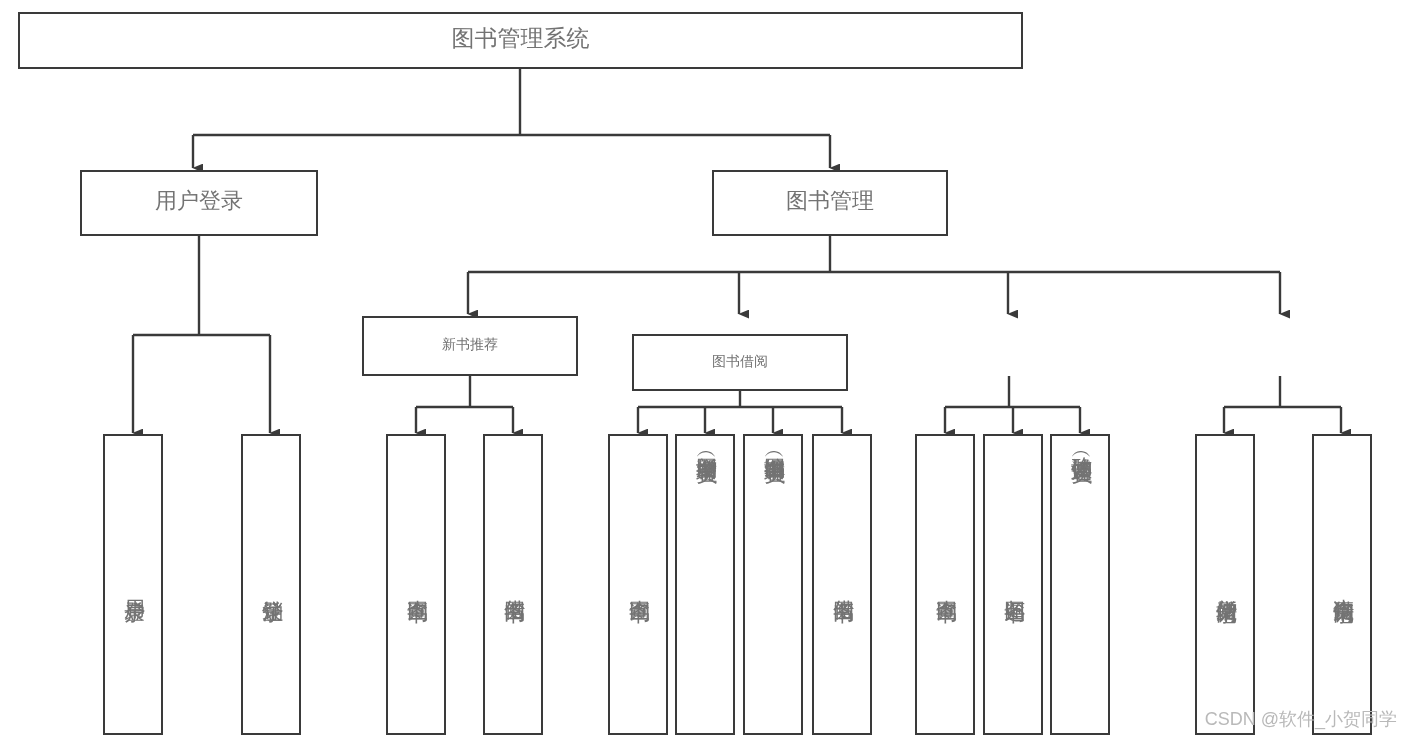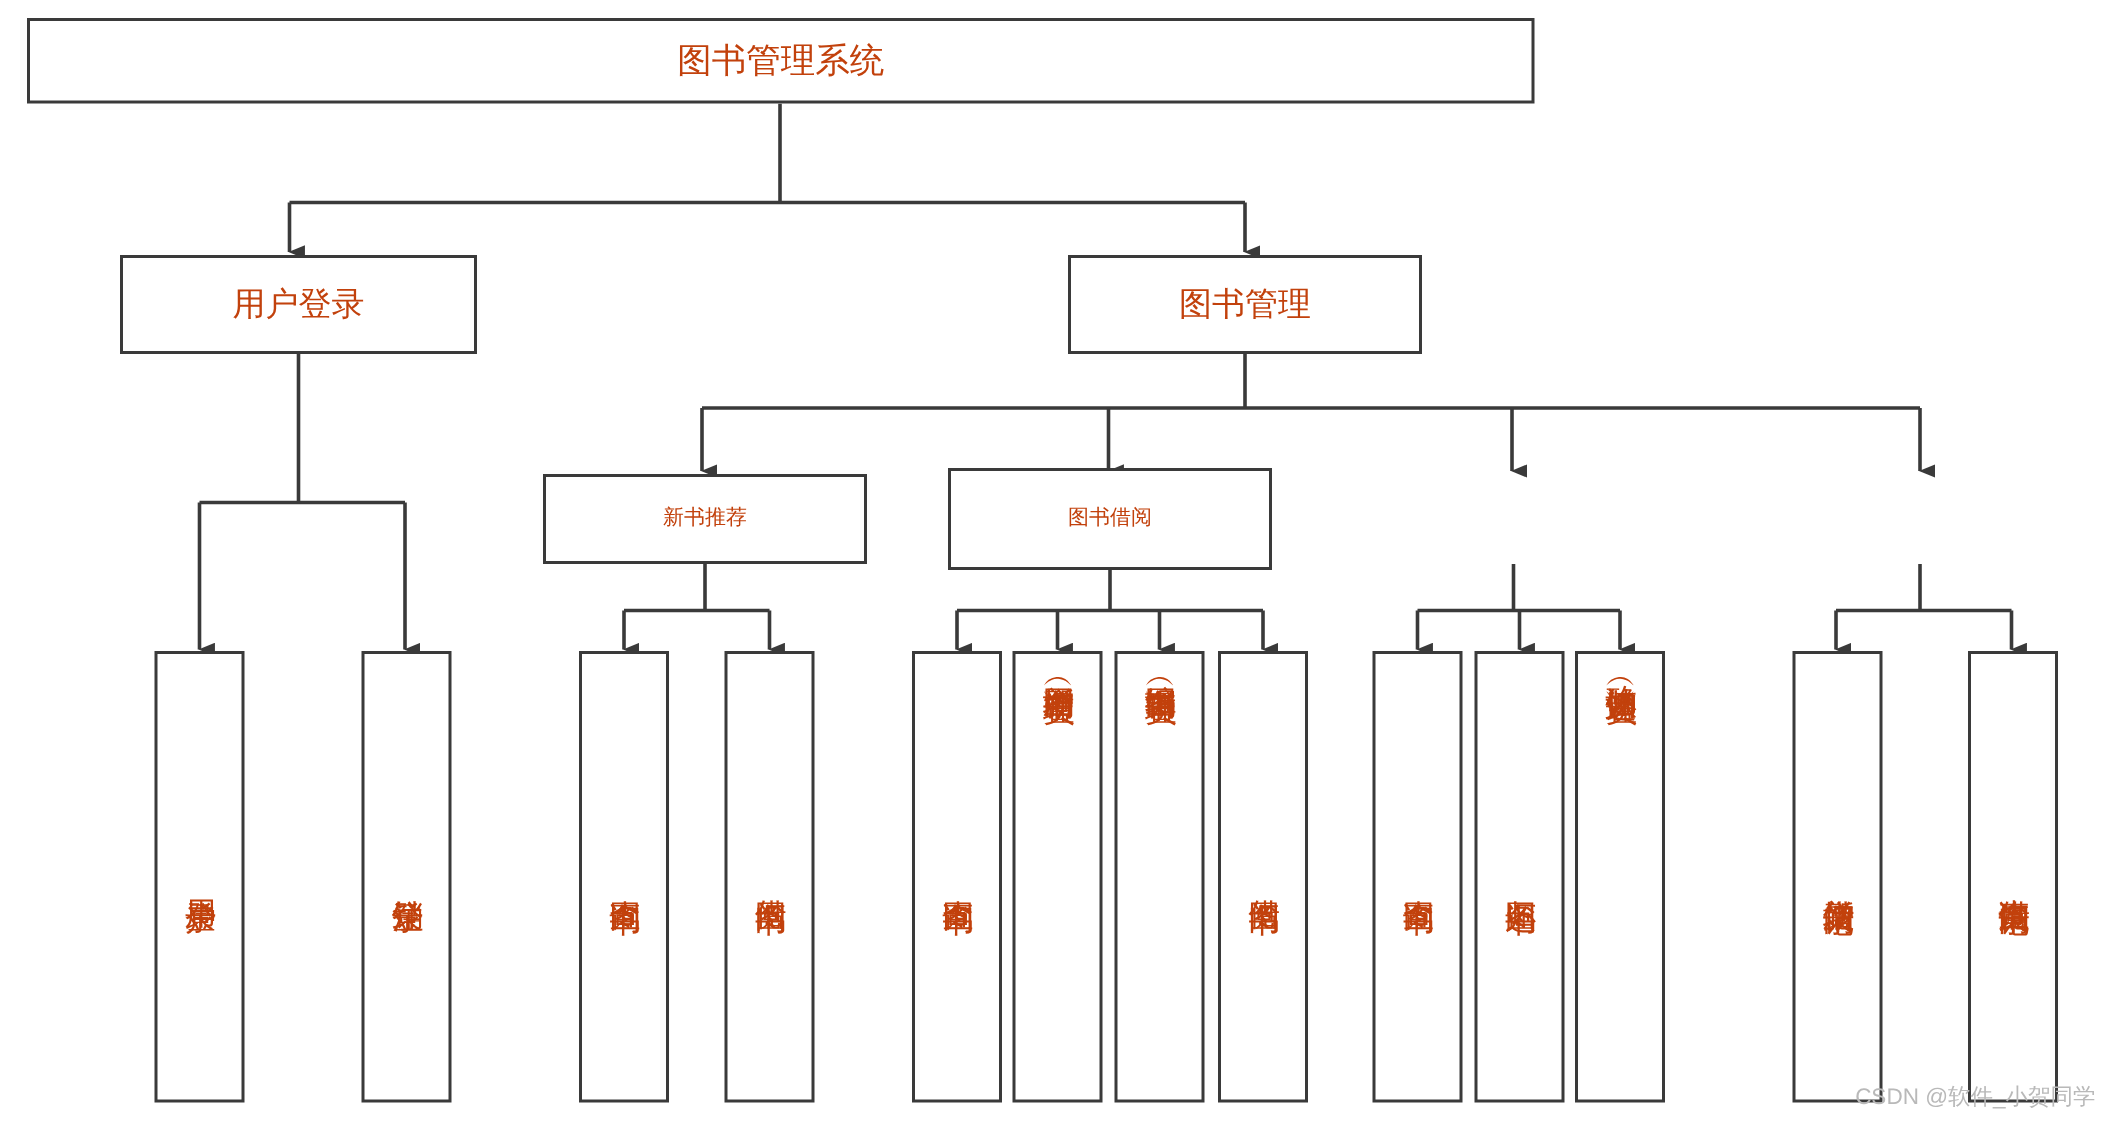--- a/index.html
+++ b/index.html
@@ -24,22 +24,22 @@
   .node-box {
     position: absolute;
     box-sizing: border-box;
     background: #ffffff;
     border: 2px solid #3a3a3a;
     display: flex;
     align-items: center;
     justify-content: center;
   }
   .node-label {
-    color: #c2410c;
-    font-family: Liberation Serif, serif;
+    color: #737373;
+    font-family: Liberation Mono, monospace;
     white-space: nowrap;
     line-height: 1.12;
   }
   .node-label.horizontal {
     writing-mode: horizontal-tb;
   }
   .node-label.vertical {
     writing-mode: vertical-rl;
     text-orientation: upright;
     letter-spacing: 1px;
@@ -60,22 +60,22 @@
 
   #connector-layer {
     position: absolute;
     left: 0; top: 0;
     width: 1405px; height: 747px;
     pointer-events: none;
   }
   #watermark {
     position: absolute;
     right: 8px;
-    bottom: 6px;
-    font-size: 15px;
+    bottom: 16px;
+    font-size: 18px;
     color: #b9b9b9;
     font-family: "Liberation Sans", "DejaVu Sans", sans-serif;
     white-space: nowrap;
   }
 </style>
 </head>
 <body>
 
 <div id="diagram-root">
 
@@ -138,21 +138,21 @@
   </div>
 
   <div class="node-box lvl-1" style="left:712px; top:170px; width:236px; height:66px;align-items:center;">
     <span class="node-label horizontal">图书管理</span>
   </div>
 
   <div class="node-box lvl-2" style="left:362px; top:316px; width:216px; height:60px;">
     <span class="node-label horizontal">新书推荐</span>
   </div>
 
-  <div class="node-box lvl-2" style="left:632px; top:312px; width:216px; height:68px;">
+  <div class="node-box lvl-2" style="left:632px; top:334px; width:216px; height:57px;">
     <span class="node-label horizontal">图书借阅</span>
   </div>
 
 
 
   <div class="node-box lvl-3 tall-center" style="left:103px; top:434px; width:60px; height:301px;">
     <span class="node-label vertical">用户登录</span>
   </div>
 
   <div class="node-box lvl-3 tall-center" style="left:241px; top:434px; width:60px; height:301px;">

